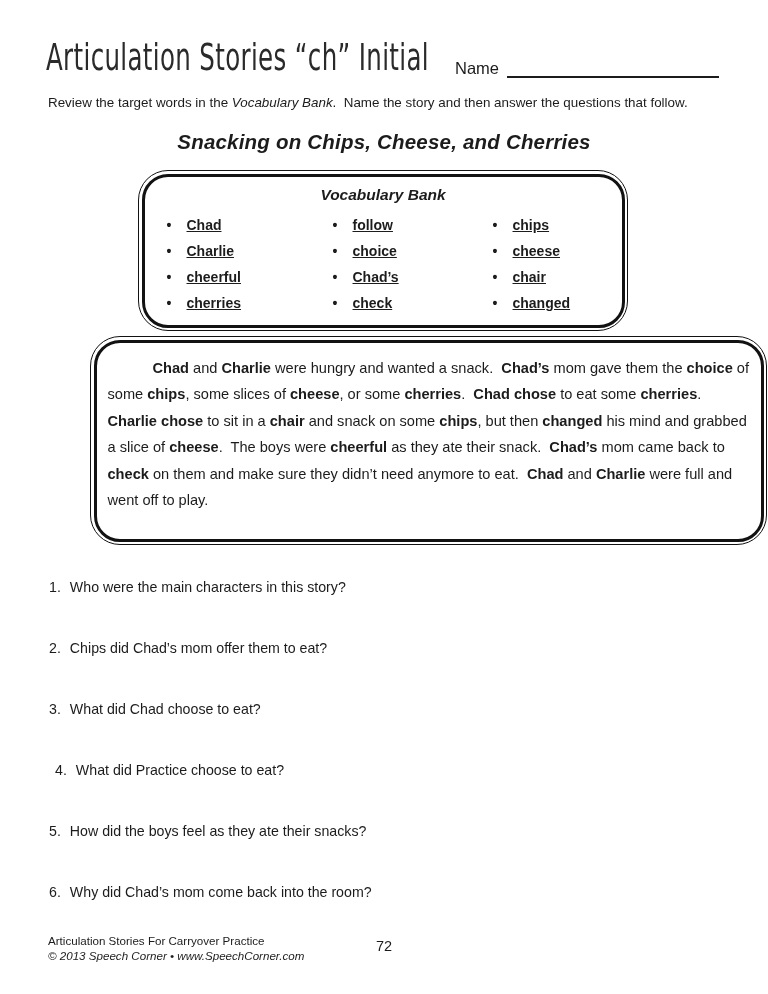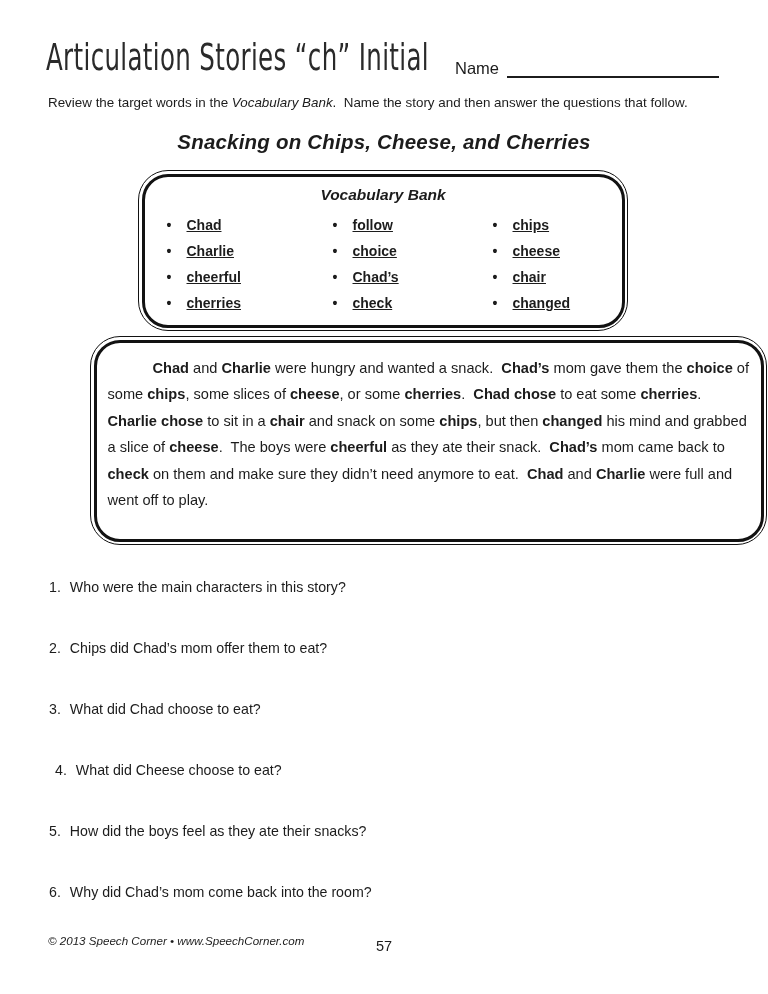--- a/index.html
+++ b/index.html
@@ -242,30 +242,31 @@
     <div class="question">
       <span class="q-num">2.</span>
       <span class="q-text">Chips did Chad’s mom offer them to eat?</span>
     </div>
     <div class="question">
       <span class="q-num">3.</span>
       <span class="q-text">What did Chad choose to eat?</span>
     </div>
     <div class="question">
       <span class="q-num">4.</span>
-      <span class="q-text">What did Cheese choose to eat?</span>
+      <span class="q-text">What did Practice choose to eat?</span>
     </div>
     <div class="question">
       <span class="q-num">5.</span>
       <span class="q-text">How did the boys feel as they ate their snacks?</span>
     </div>
     <div class="question">
       <span class="q-num">6.</span>
       <span class="q-text">Why did Chad’s mom come back into the room?</span>
     </div>
   </div>
 
   <div class="footer-left">
+    <div class="footer-series">Articulation Stories For Carryover Practice</div>
     <div class="footer-credit">© 2013 Speech Corner • www.SpeechCorner.com</div>
   </div>
-  <div class="page-number">57</div>
+  <div class="page-number">72</div>
 
 </div>
 
 </body></html>

